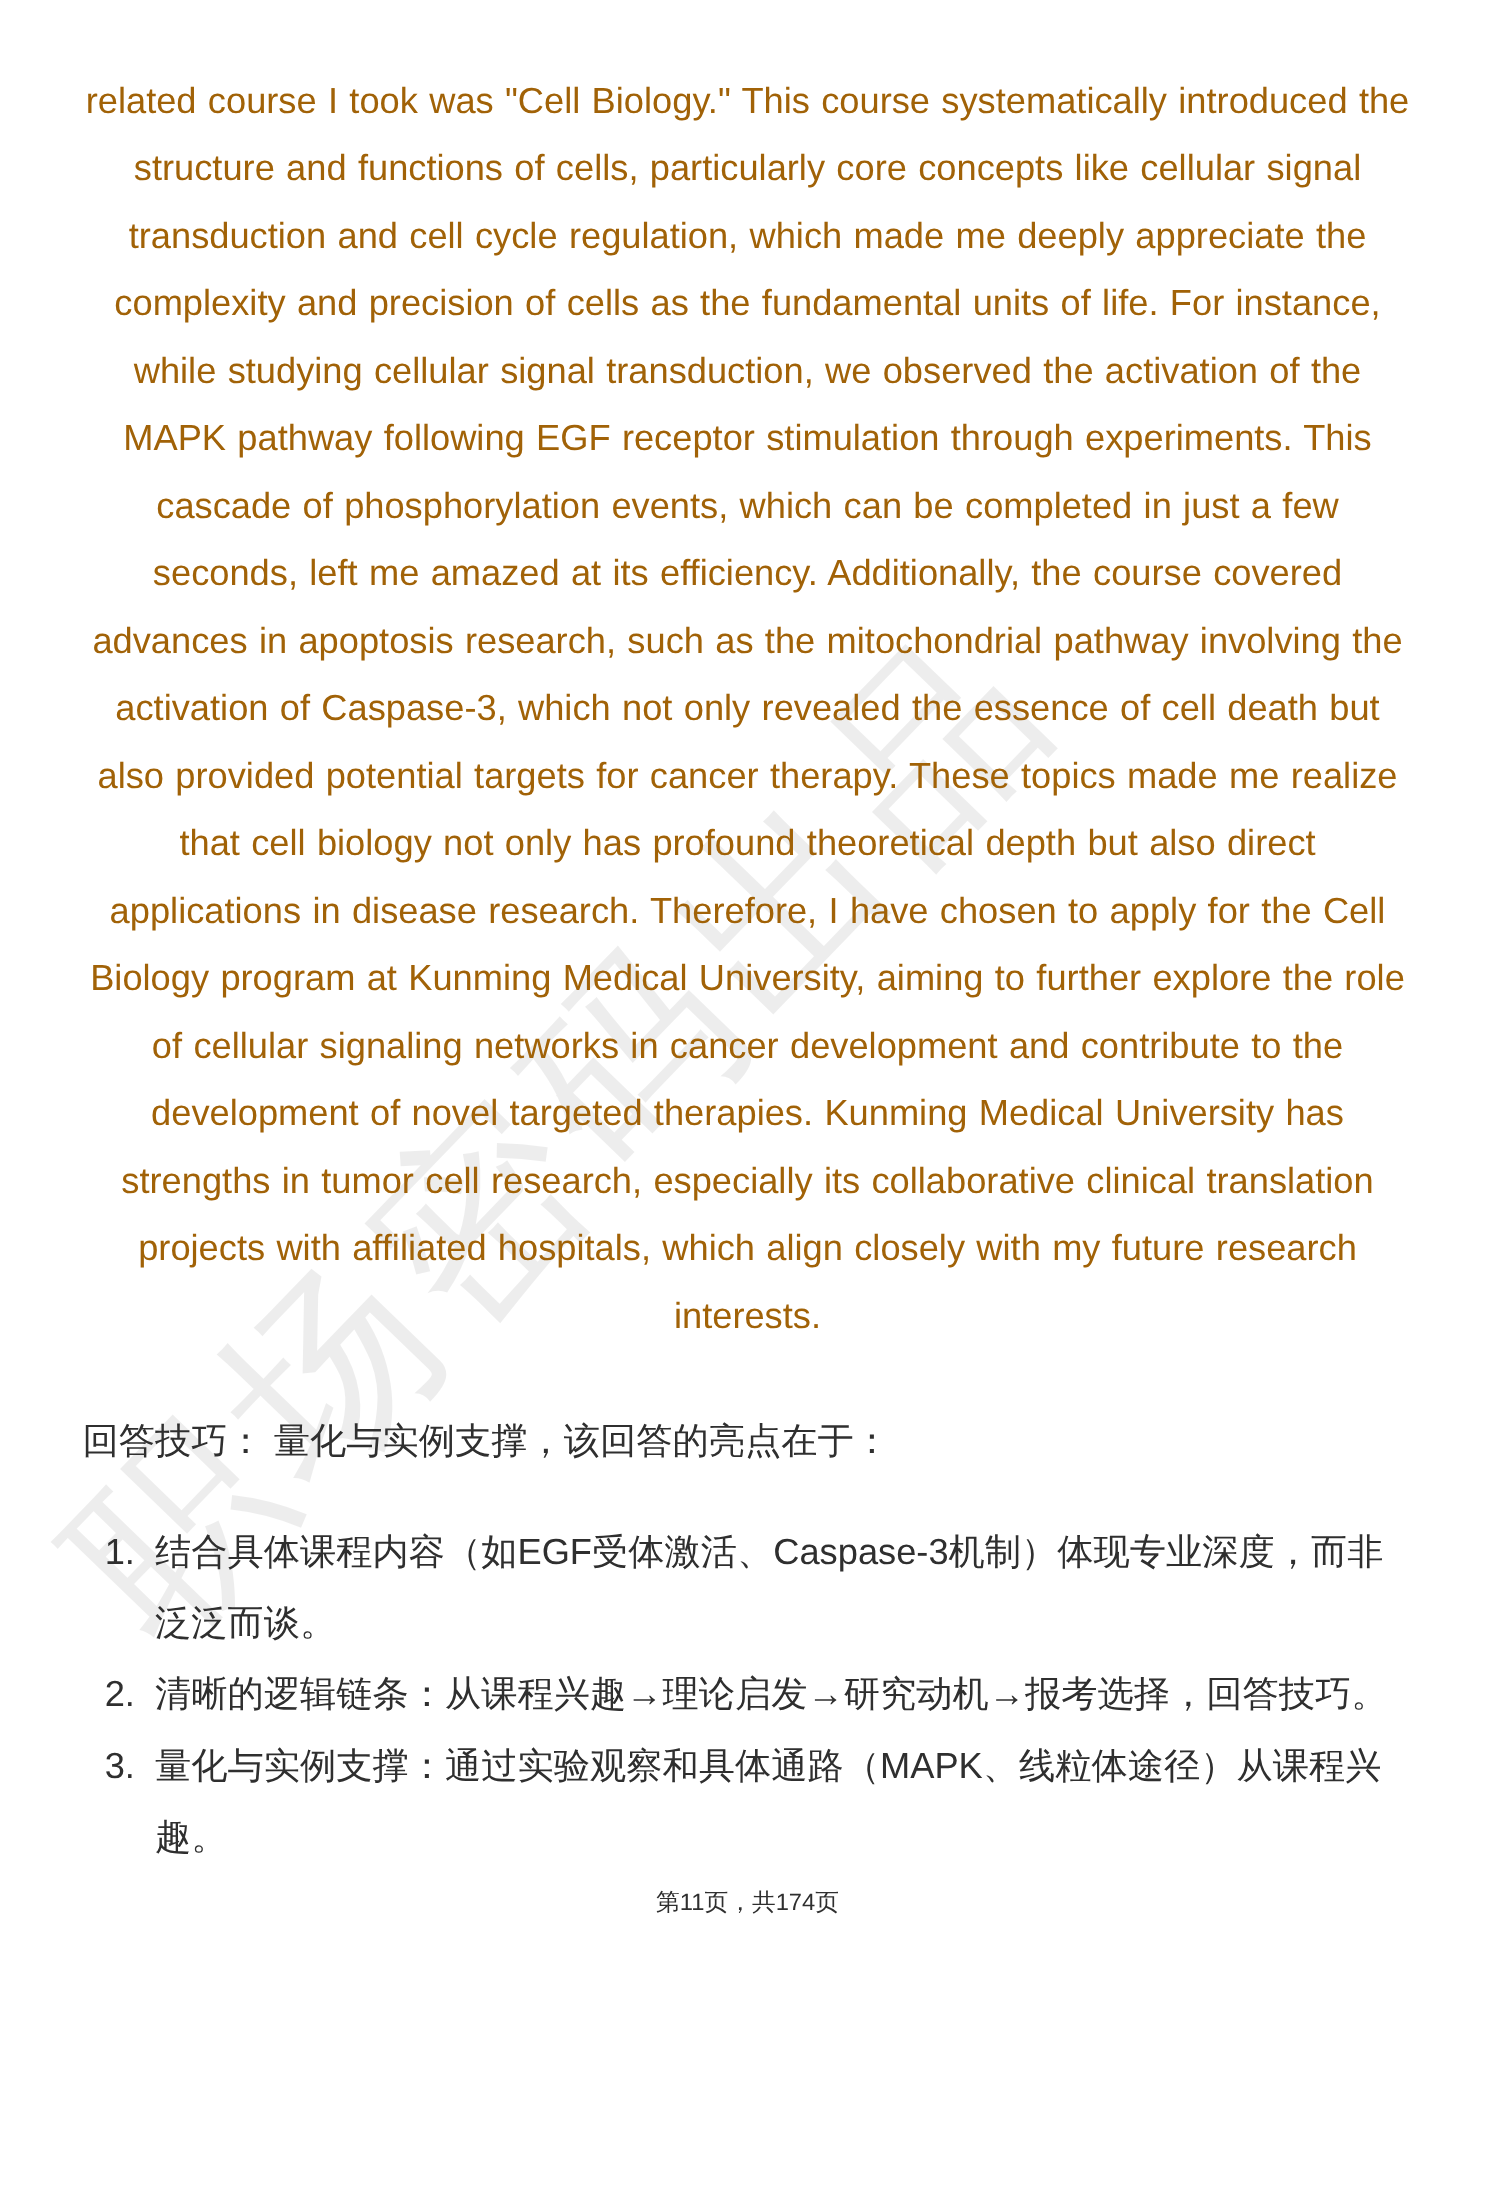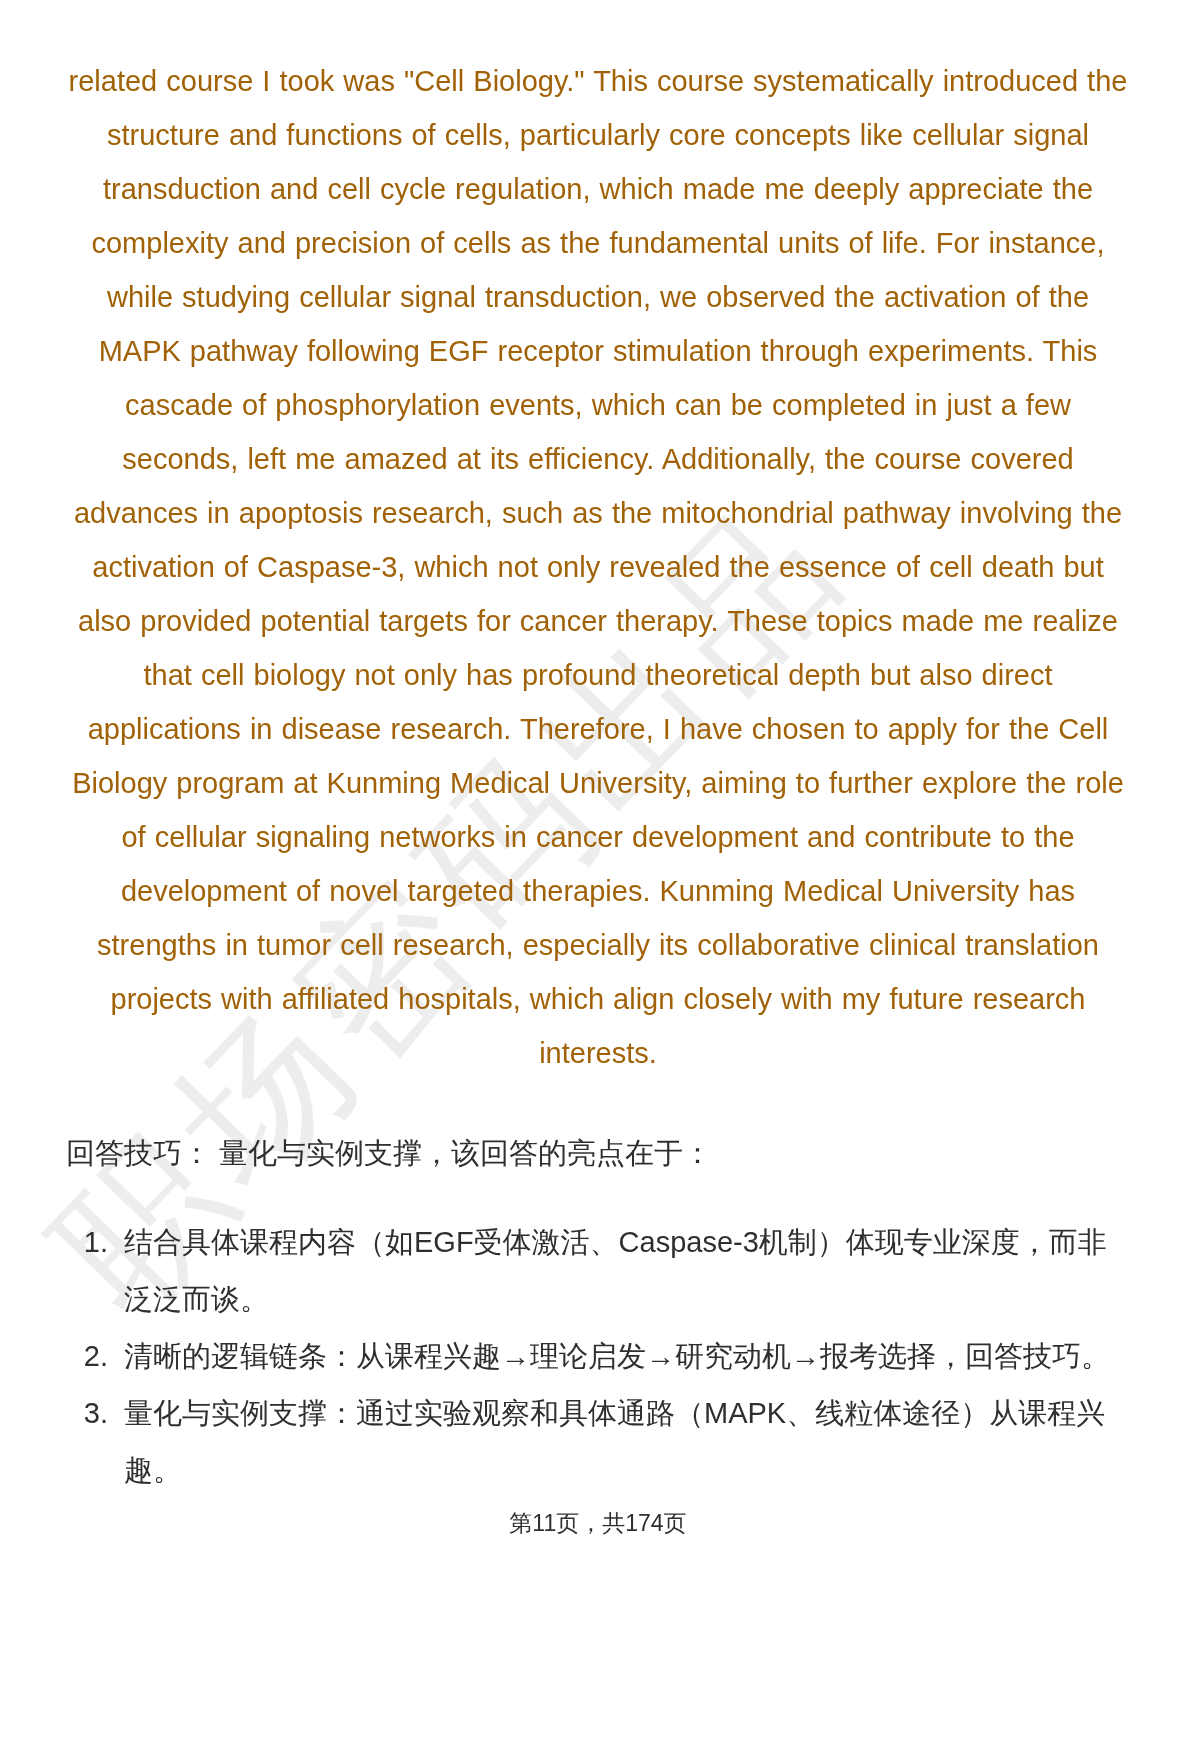--- a/index.html
+++ b/index.html
@@ -59,21 +59,21 @@
     padding-left: 8px;
     color: #2f2f2f;
   }
   ol.highlights li::marker {
     font-size: 29px;
     color: #2f2f2f;
   }
   .page-footer {
     margin-top: 2px;
     text-align: center;
-    font-size: 23px;
+    font-size: 19px;
     line-height: 44px;
     color: #2f2f2f;
   }
 </style>
 </head>
 <body>
 
 <div class="page">
 
   <div class="watermark">职场密码出品</div>

